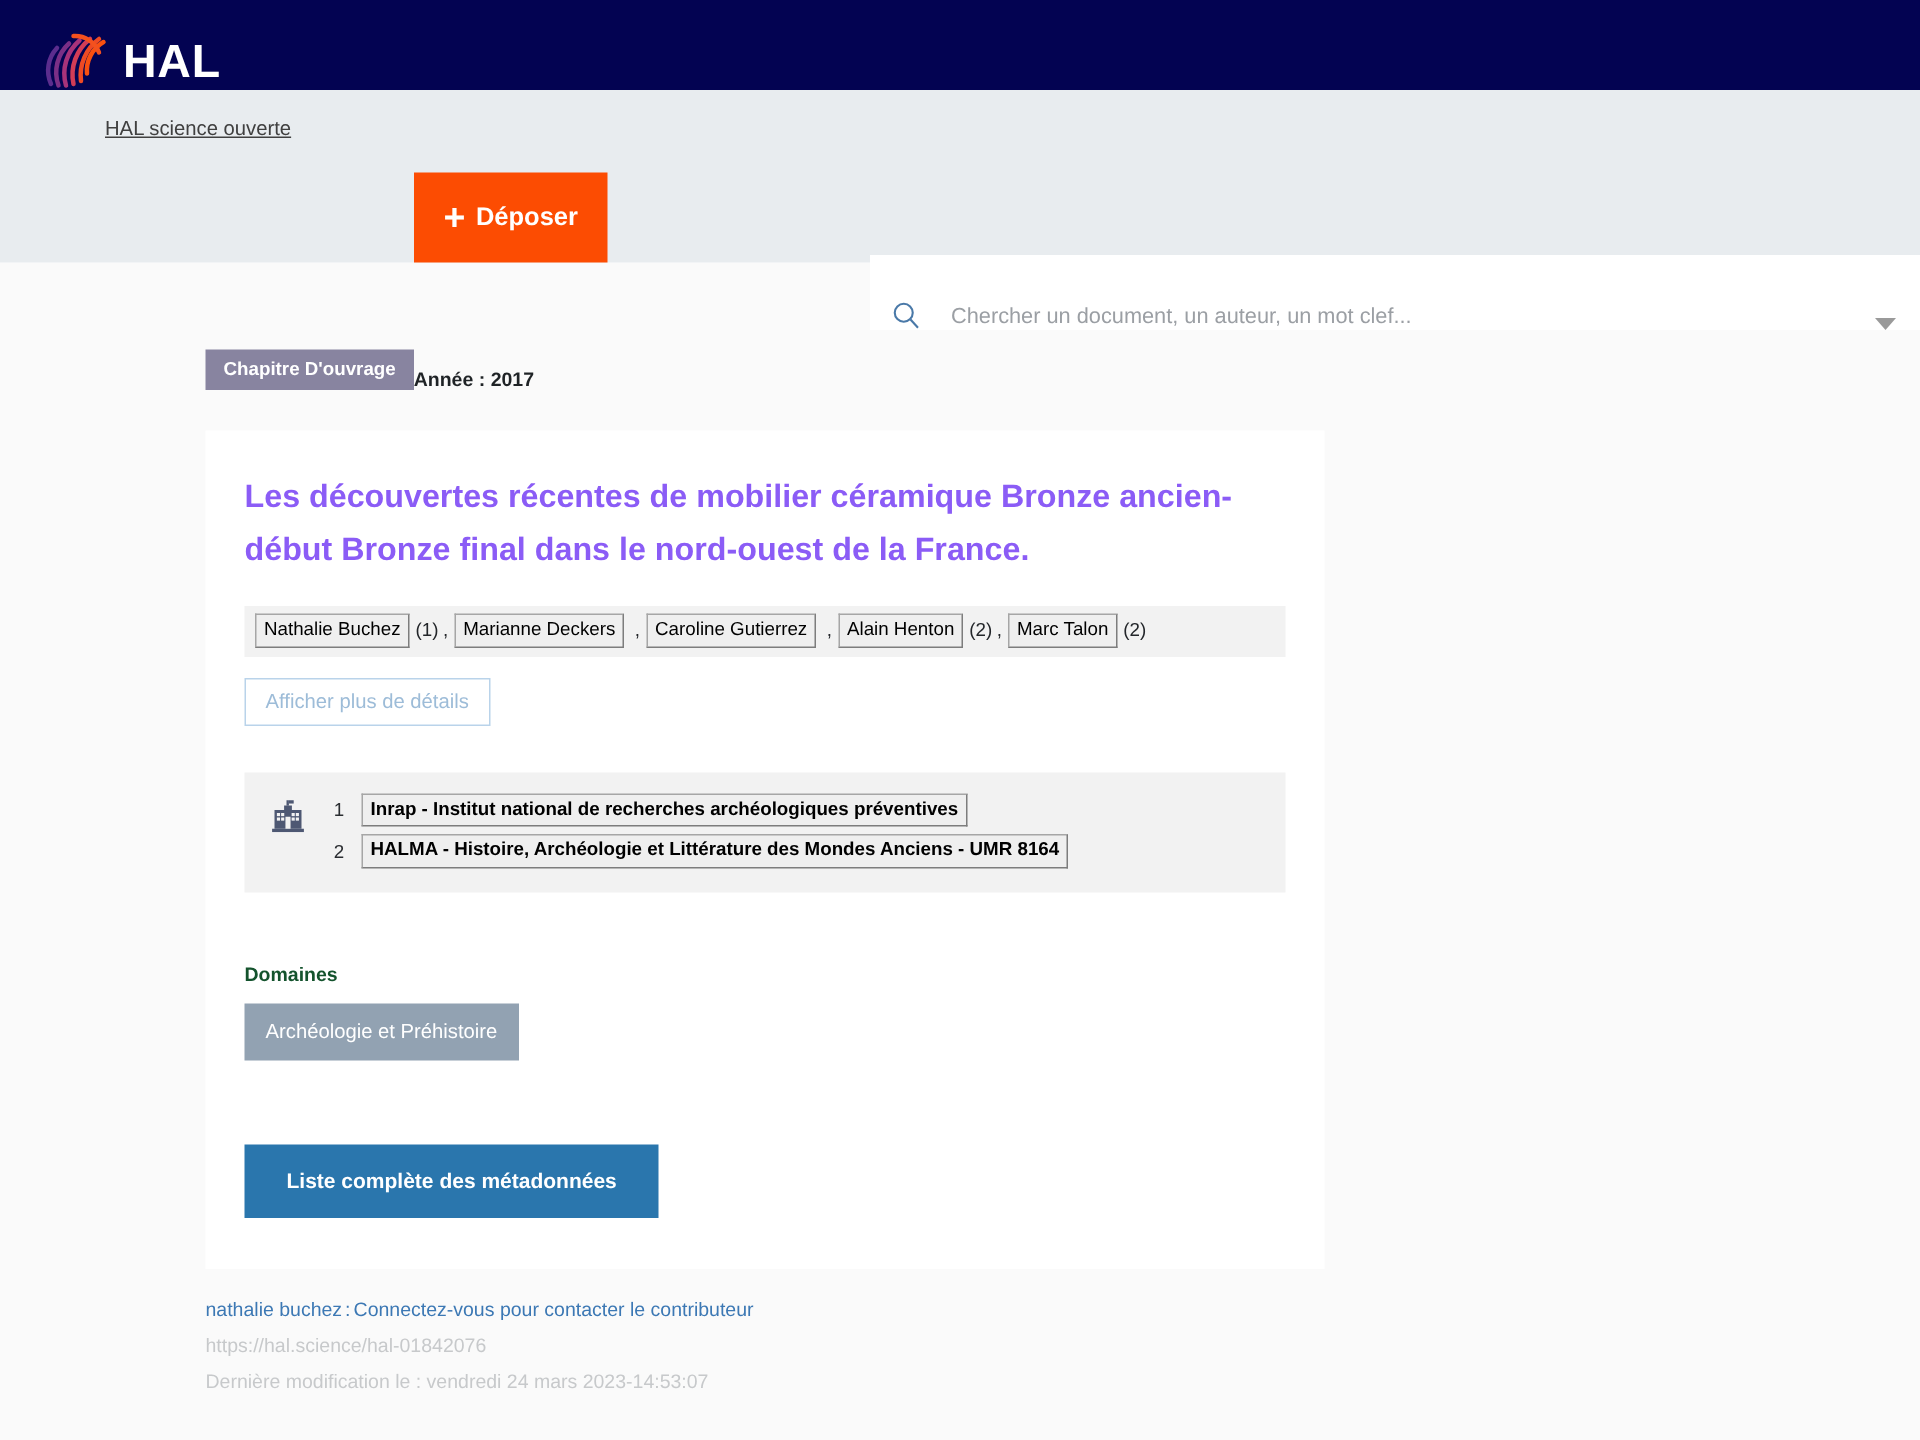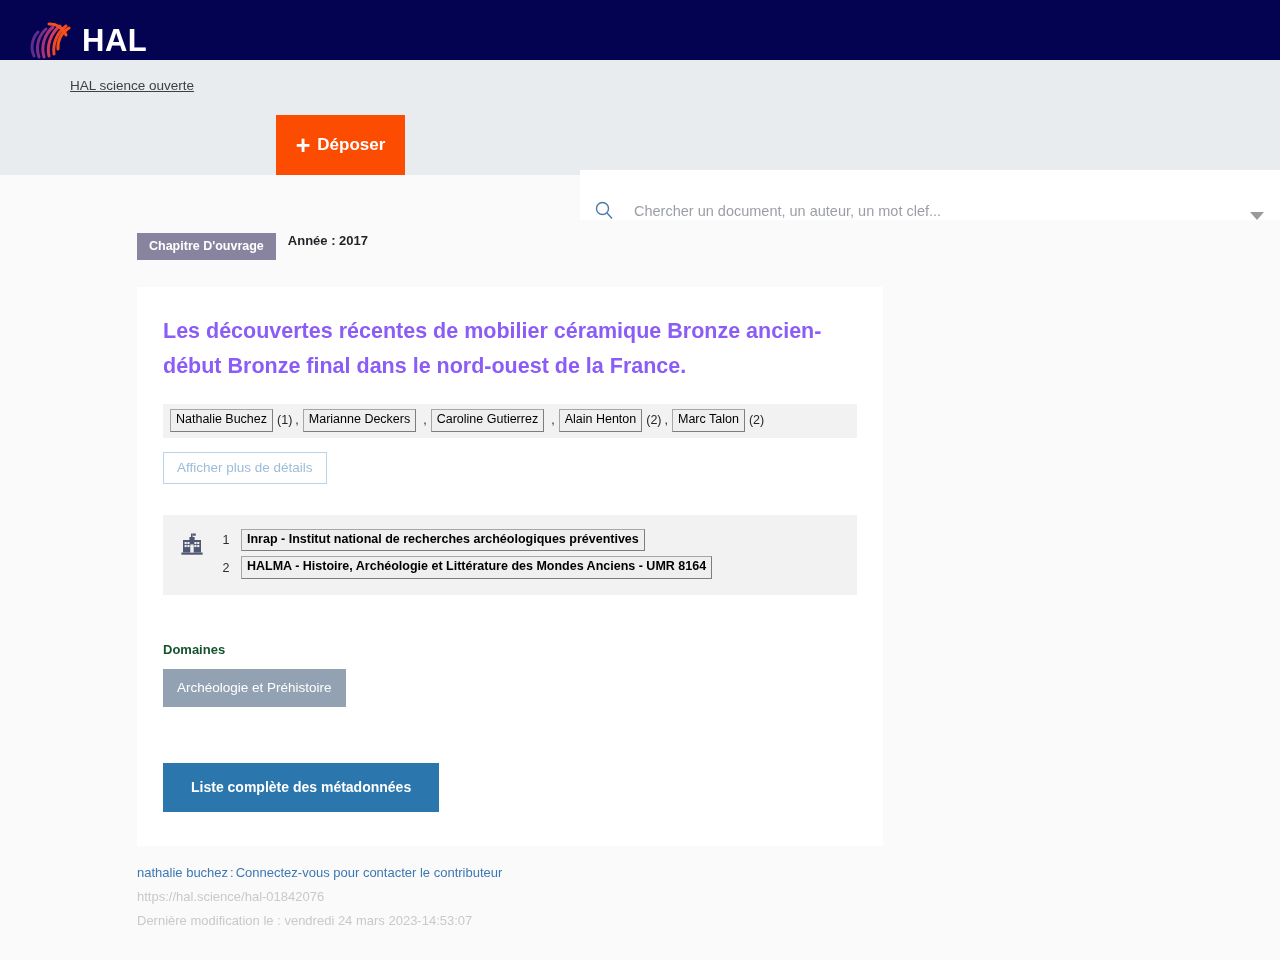--- a/index.html
+++ b/index.html
@@ -117,22 +117,21 @@
     padding-top: 58px;
   }
   .content {
     width: 746px;
     margin-left: 137px;
   }
 
   
   .badge-row {
     display: flex;
-    align-items: flex-start;
-    gap: 12px;
+    align-items: flex-end;
     margin-bottom: 27px;
     margin-left: 0;
   }
   .doctype-badge {
     background: #8884a0;
     color: #ffffff;
     font-size: 12.5px;
     font-weight: bold;
     padding: 6px 12px 7px 12px;
     display: inline-block;

